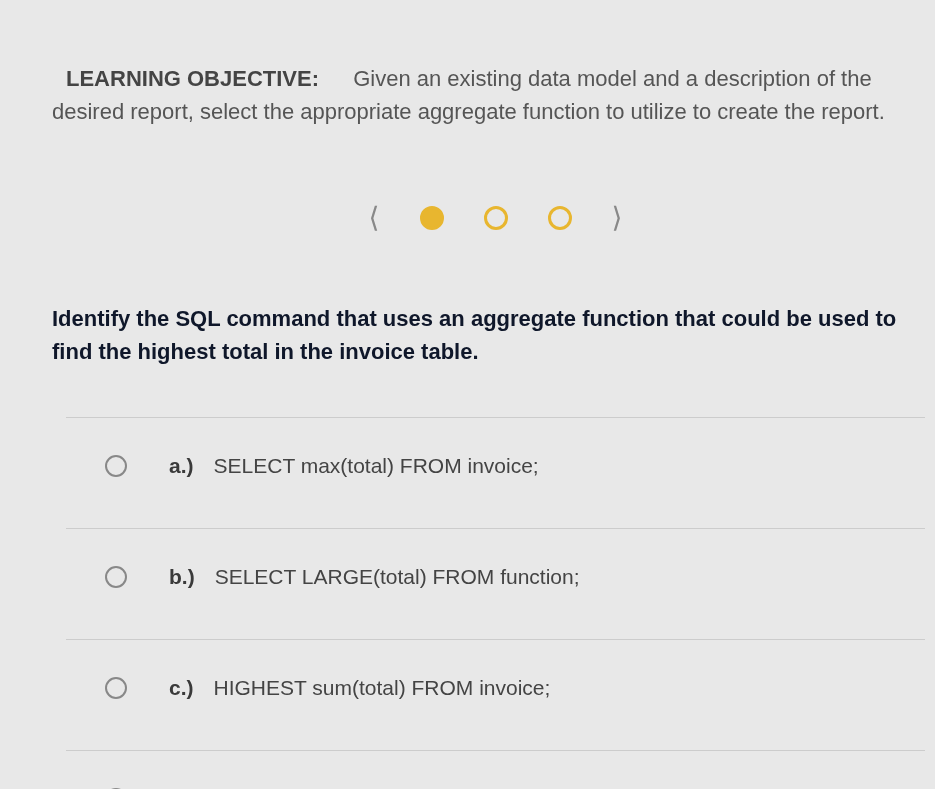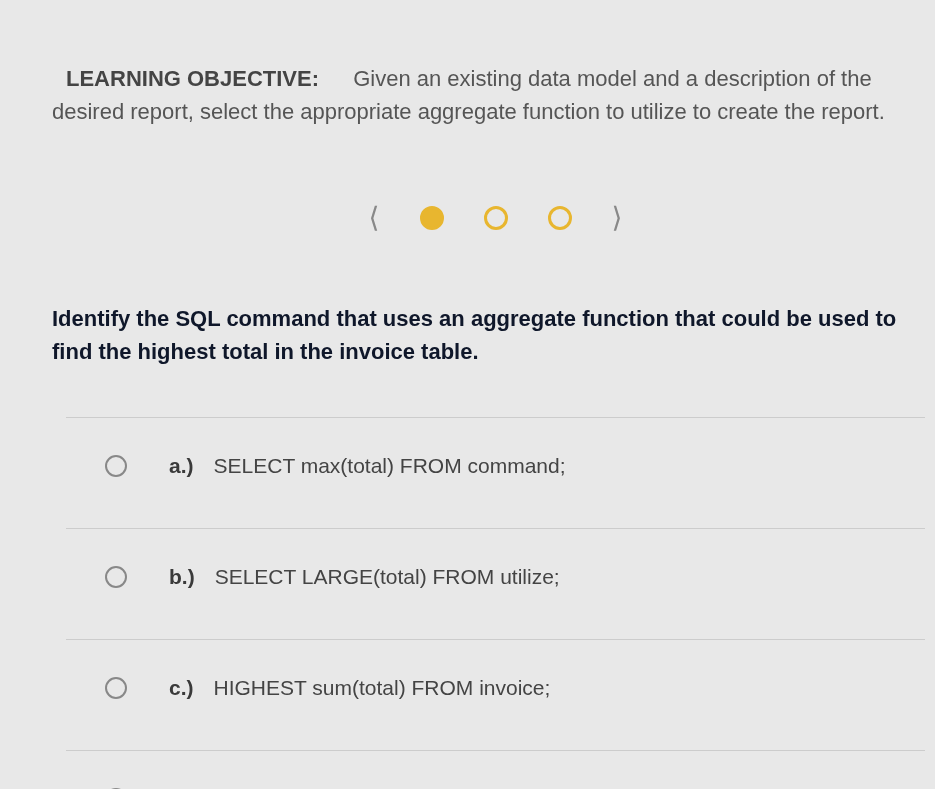--- a/index.html
+++ b/index.html
@@ -104,26 +104,26 @@
   <span class="dot"></span>
   <span class="chevron">⟩</span>
 </div>
 
 <div class="question-text">Identify the SQL command that uses an aggregate function that could be used to find the highest total in the invoice table.</div>
 
 <div class="options">
   <div class="option">
     <span class="radio"></span>
     <span class="option-label">a.)</span>
-    <span class="option-text">SELECT max(total) FROM command;</span>
+    <span class="option-text">SELECT max(total) FROM invoice;</span>
   </div>
   <div class="option">
     <span class="radio"></span>
     <span class="option-label">b.)</span>
-    <span class="option-text">SELECT LARGE(total) FROM utilize;</span>
+    <span class="option-text">SELECT LARGE(total) FROM function;</span>
   </div>
   <div class="option">
     <span class="radio"></span>
     <span class="option-label">c.)</span>
     <span class="option-text">HIGHEST sum(total) FROM invoice;</span>
   </div>
   <div class="option">
     <span class="radio"></span>
     <span class="option-label">d.)</span>
   </div>

